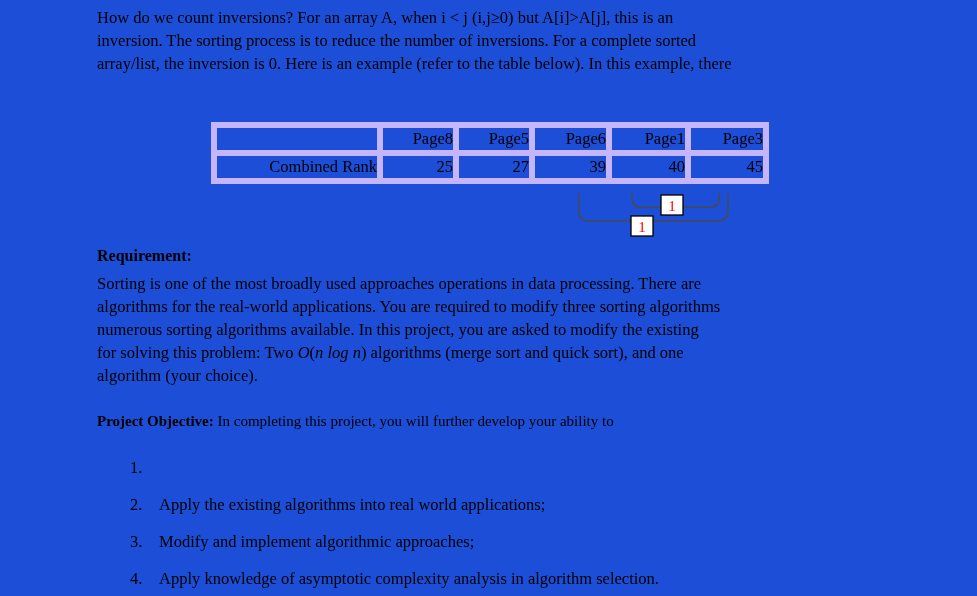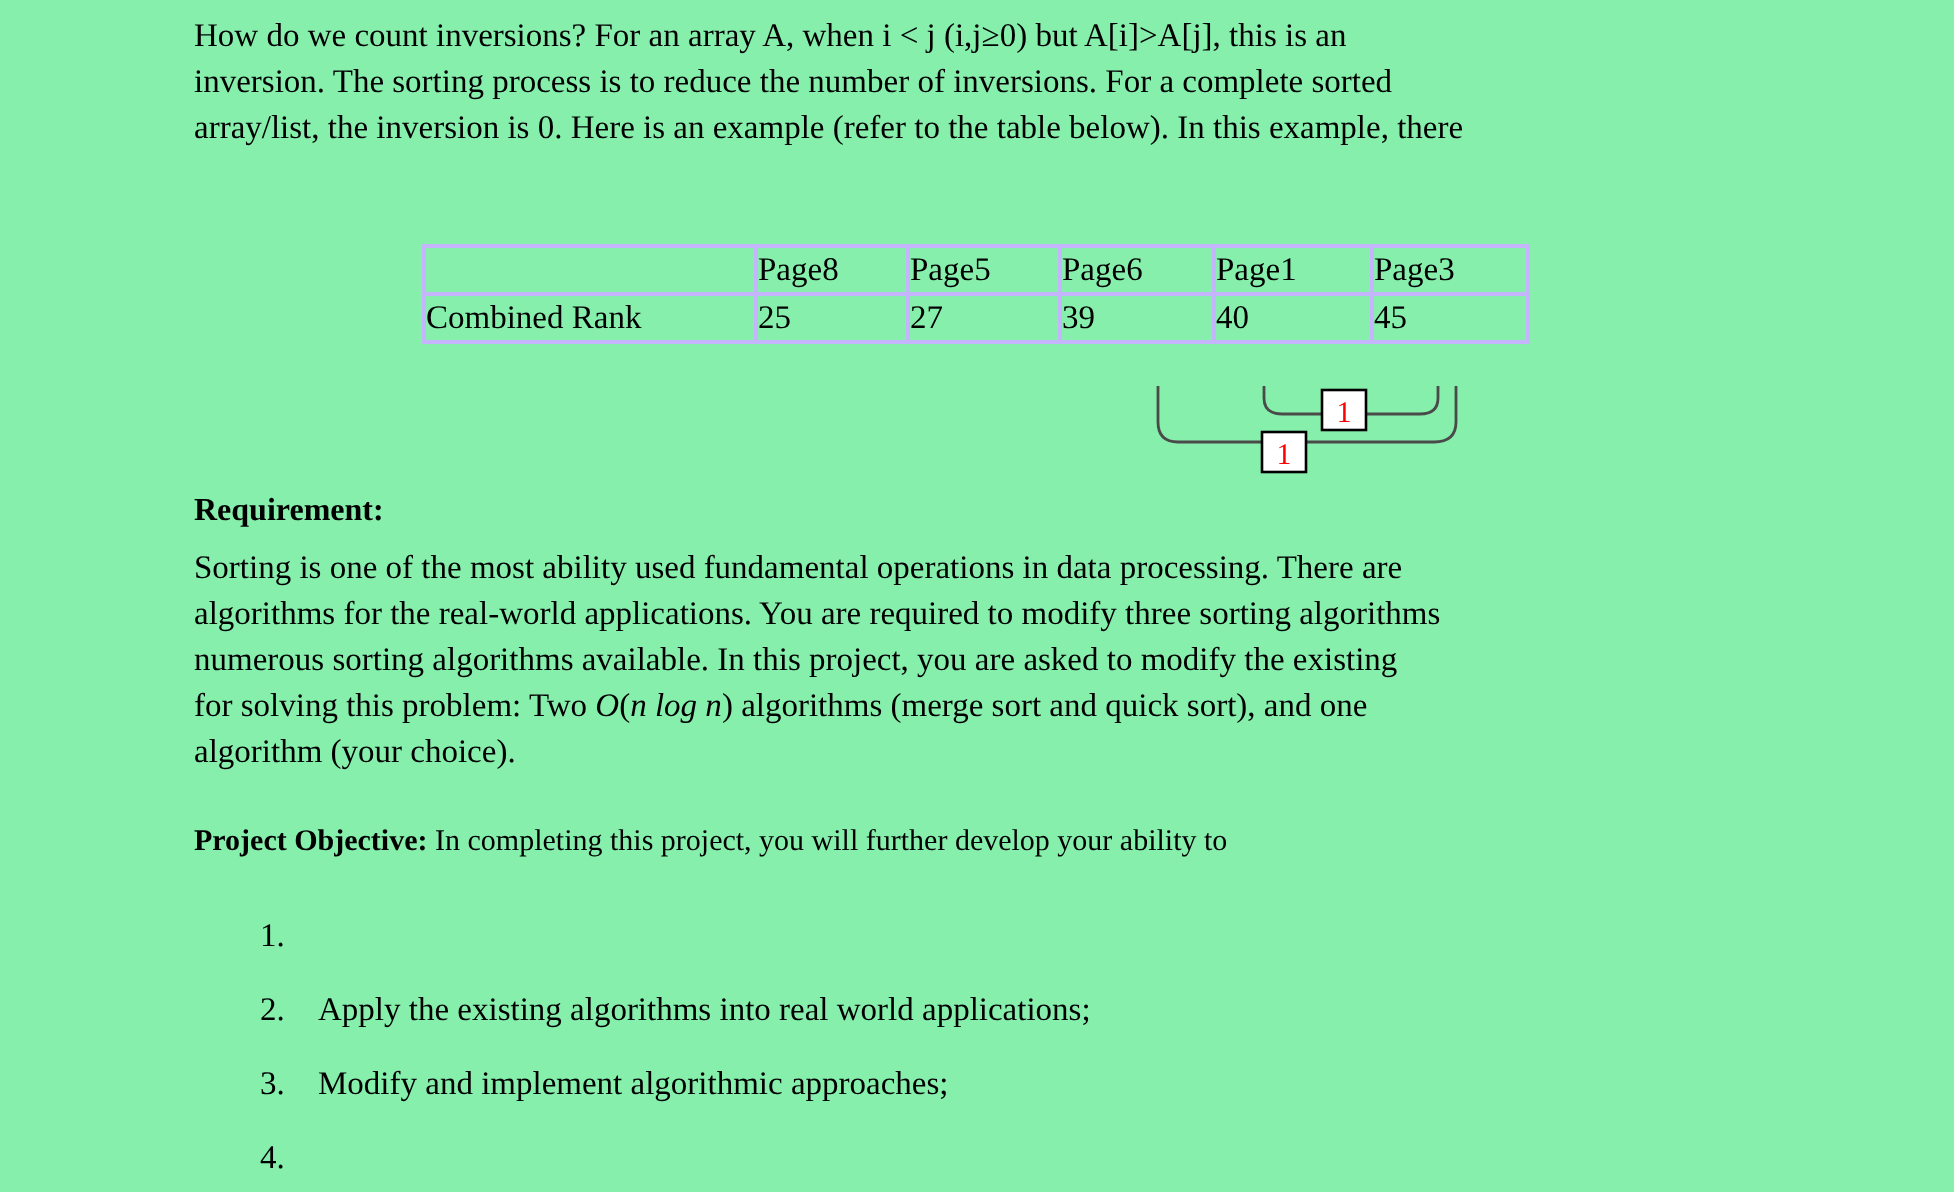--- a/index.html
+++ b/index.html
@@ -6,45 +6,45 @@
   body {
     width: 977px; height: 596px;
     background: #ffffff;
     font-family: "Liberation Serif", "DejaVu Serif", serif;
     color: #000000;
     overflow: hidden;
   }
   .doc {
     position: relative;
     width: 977px; height: 596px;
-    background: #86efac;
+    background: #1d4ed8;
   }
   .abs { position: absolute; }
   .body-text {
     font-size: 16.5px;
     line-height: 23px;
     white-space: nowrap;
   }
   .bold { font-weight: 700; }
   .ital { font-style: italic; }
 
   
   .intro { left: 97px; top: 6px; width: 800px; }
 
   
   .ex-table {
     left: 211px; top: 122px;
     border-collapse: collapse;
     font-size: 16.5px;
   }
   .ex-table td {
-    border: 2px solid #c4b5fd;
+    border: 6px solid #c4b5fd;
     height: 22px;
     padding: 0;
-    text-align: left;
+    text-align: right;
     vertical-align: middle;
     line-height: 22px;
   }
 
   
   .bracket-layer { left: 0; top: 192px; width: 977px; height: 58px; pointer-events: none; }
 
   
   .req-heading { left: 97px; top: 224px; font-size: 16px; line-height: 23px; margin-top: 20px; }
   .req-body { left: 97px; top: 272px; width: 800px; }
@@ -108,21 +108,21 @@
     <path d="M579,1 V19 Q579,29 589,29 H717 Q728,29 728,19 V1" fill="none" stroke="#4a4a4a" stroke-width="1.4"></path>
     <rect x="661" y="3" width="22" height="20" fill="#ffffff" stroke="#000000" stroke-width="1.3"></rect>
     <rect x="631" y="24" width="22" height="20" fill="#ffffff" stroke="#000000" stroke-width="1.3"></rect>
     <text x="672" y="19" font-size="15" text-anchor="middle" font-family="Liberation Serif, DejaVu Serif, serif" fill="#ff0000">1</text>
     <text x="642" y="40" font-size="15" text-anchor="middle" font-family="Liberation Serif, DejaVu Serif, serif" fill="#ff0000">1</text>
   </svg>
 
   <div class="abs req-heading bold">Requirement:</div>
 
   <div class="abs body-text req-body">
-    <div>Sorting is one of the most ability used fundamental operations in data processing. There are</div>
+    <div>Sorting is one of the most broadly used approaches operations in data processing. There are</div>
     <div>algorithms for the real-world applications. You are required to modify three sorting algorithms</div>
     <div>numerous sorting algorithms available. In this project, you are asked to modify the existing</div>
     <div><span>for solving this problem: Two </span><span class="ital">O</span><span>(</span><span class="ital">n log n</span><span>)</span><span> algorithms (merge sort and quick sort), and one</span></div>
     <div>algorithm (your choice).</div>
   </div>
 
   <div class="abs obj-line"><span class="bold">Project Objective:</span><span> In completing this project, you will further develop your ability to</span></div>
 
   <div class="abs obj-list">
     <div class="obj-item">
@@ -131,16 +131,17 @@
     <div class="obj-item">
       <span class="obj-num">2.</span>
       <span>Apply the existing algorithms into real world applications;</span>
     </div>
     <div class="obj-item">
       <span class="obj-num">3.</span>
       <span>Modify and implement algorithmic approaches;</span>
     </div>
     <div class="obj-item">
       <span class="obj-num">4.</span>
+      <span>Apply knowledge of asymptotic complexity analysis in algorithm selection.</span>
     </div>
   </div>
 
 </div>
 
 </body></html>

